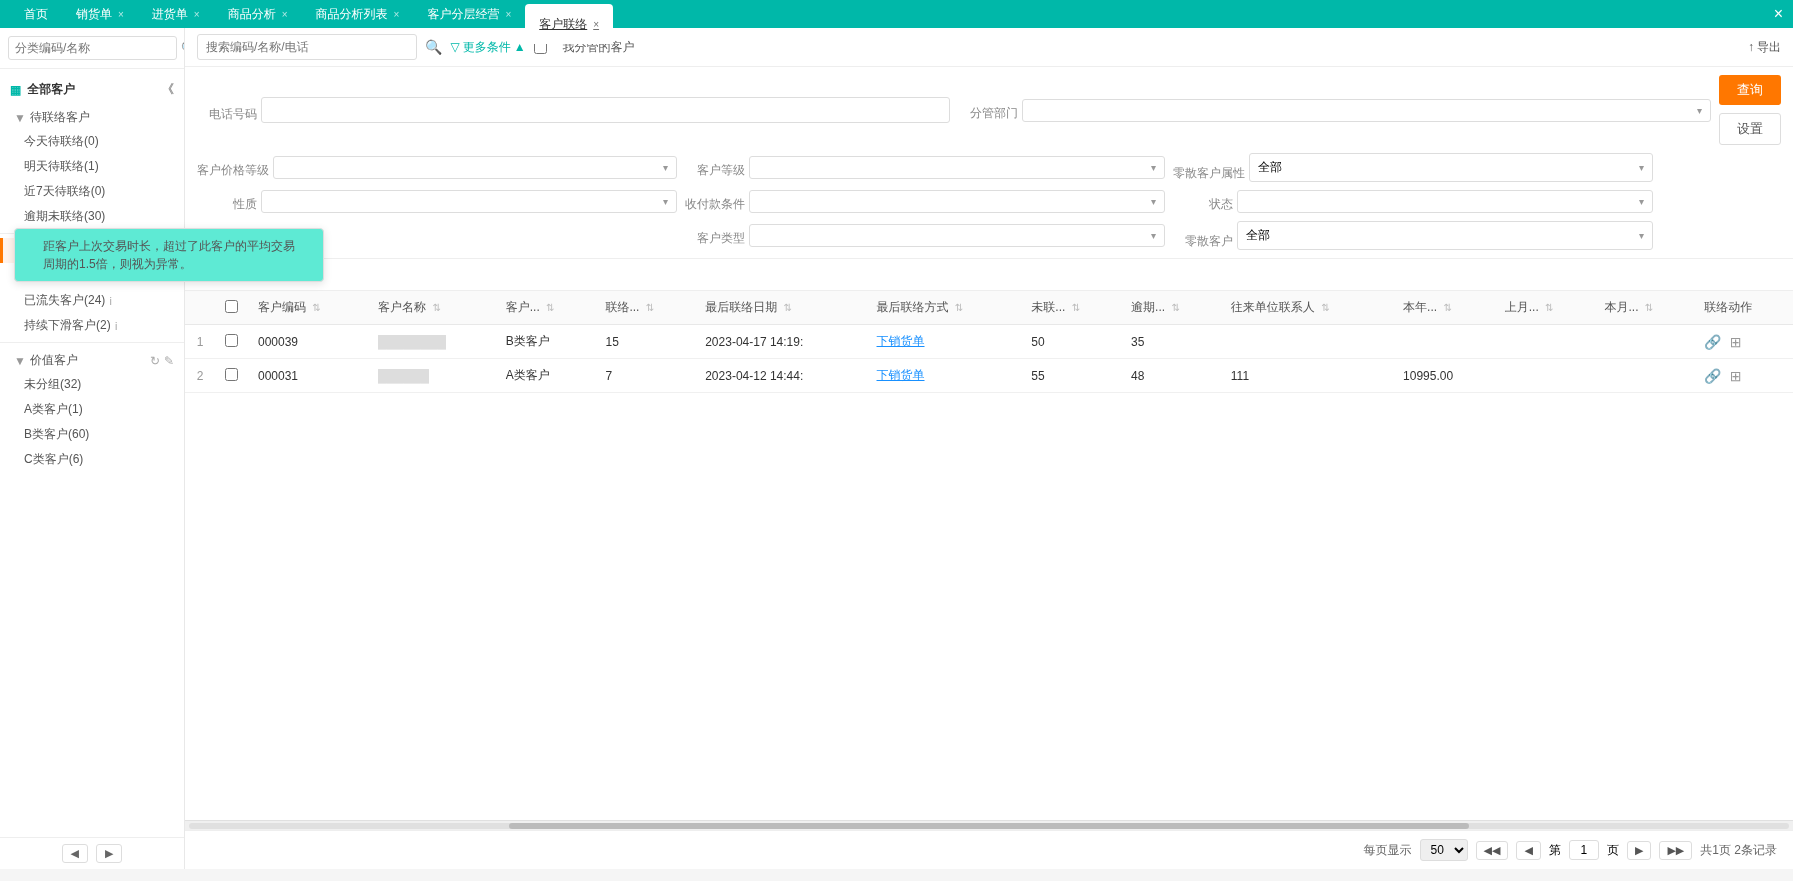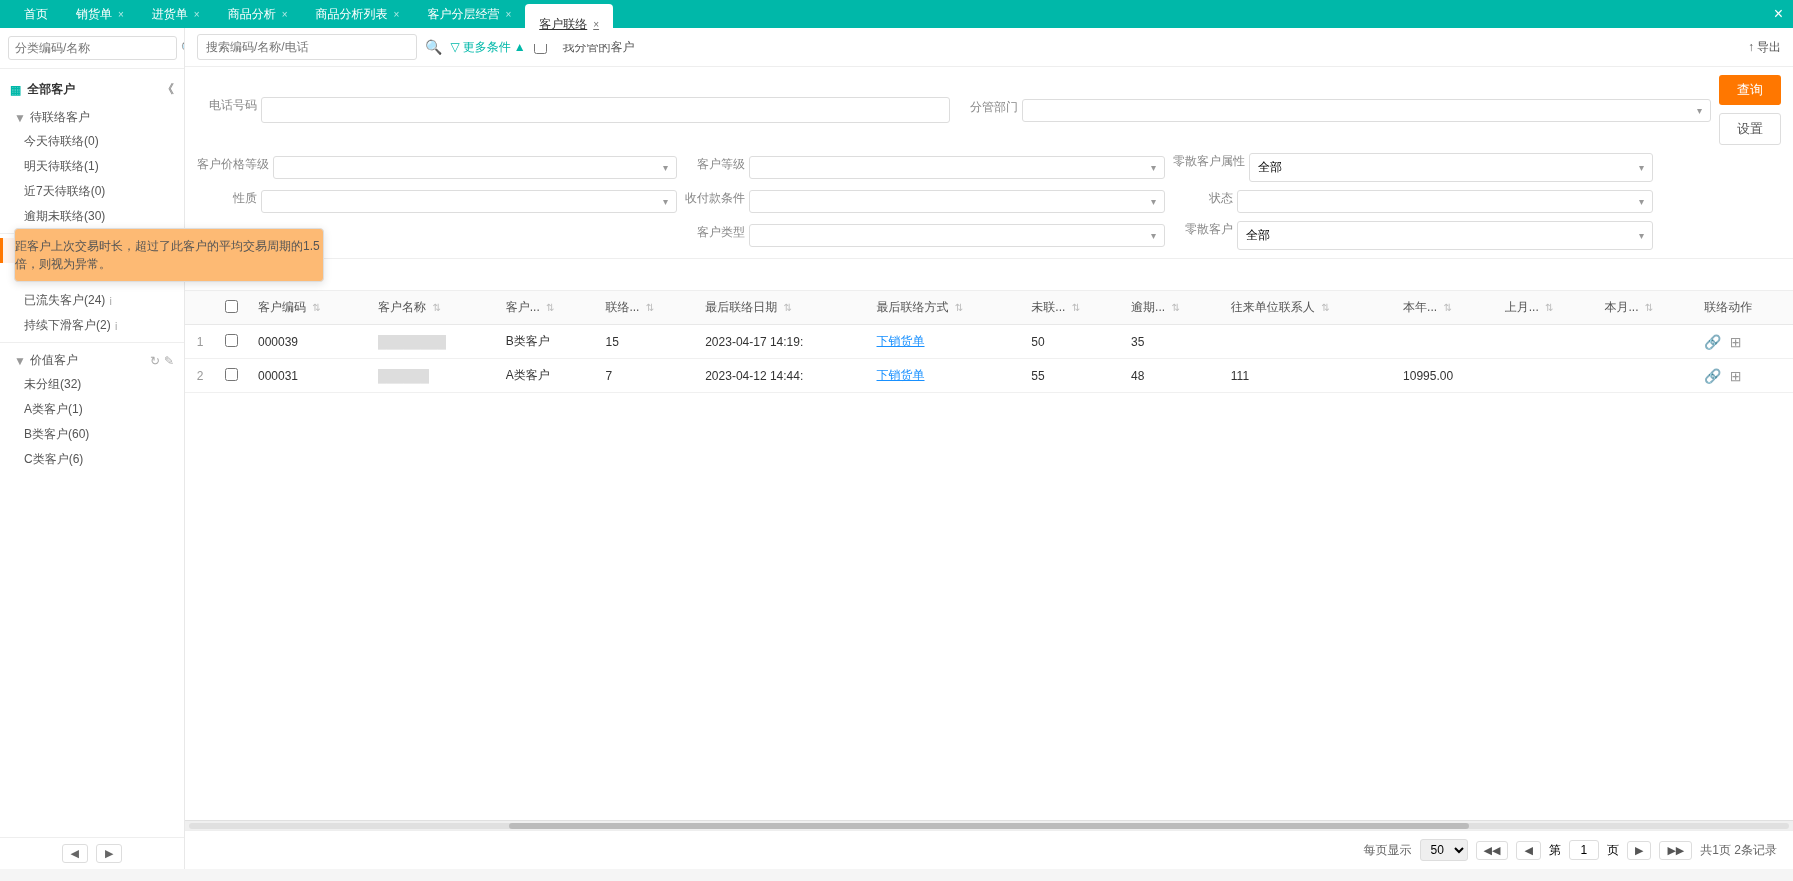--- a/index.html
+++ b/index.html
@@ -212,21 +212,21 @@
     }
     .filter-row {
       display: flex;
       align-items: center;
       gap: 8px;
       margin-bottom: 8px;
     }
     .filter-row:last-child { margin-bottom: 0; }
     .filter-field {
       display: flex;
-      align-items: flex-start;
+      align-items: flex-end;
       flex: 1;
       min-width: 0;
     }
     .filter-label {
       color: #888;
       white-space: nowrap;
       margin-right: 4px;
       min-width: 60px;
       text-align: right;
     }
@@ -400,24 +400,24 @@
       height: 6px;
       background: #bbb;
       border-radius: 3px;
     }
 
     
     .tooltip-box {
       position: absolute;
       left: 14px;
       top: 228px;
-      background: #fdba74;
+      background: #5eead4;
       border: 1px solid #ddd;
       border-radius: 4px;
-      padding: 8px 0;
+      padding: 8px 28px;
       box-shadow: 0 2px 8px rgba(0,0,0,0.12);
       z-index: 100;
       max-width: 310px;
       color: #555;
       font-size: 12px;
       line-height: 1.5;
     }
 
     .checkbox-col { width: 30px; }
     .num-col { width: 30px; color: #999; text-align: center; }

